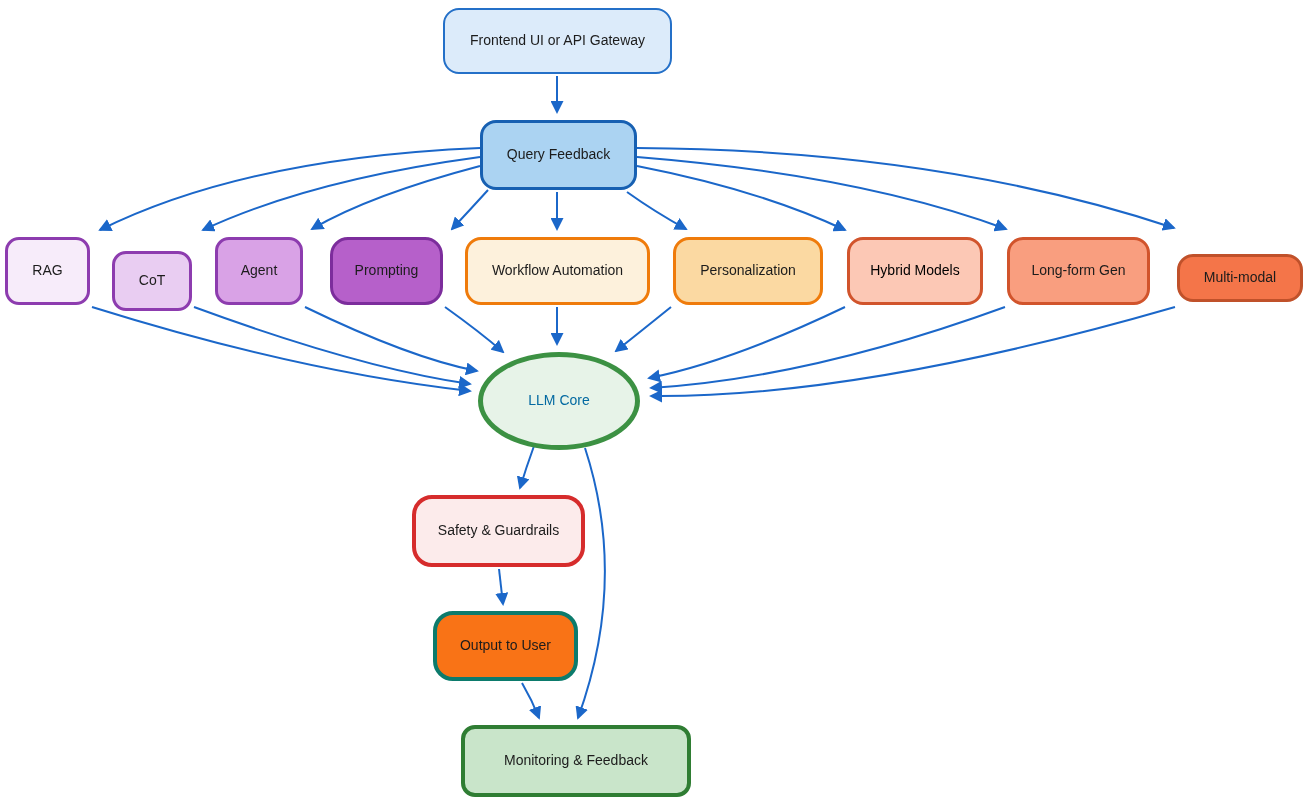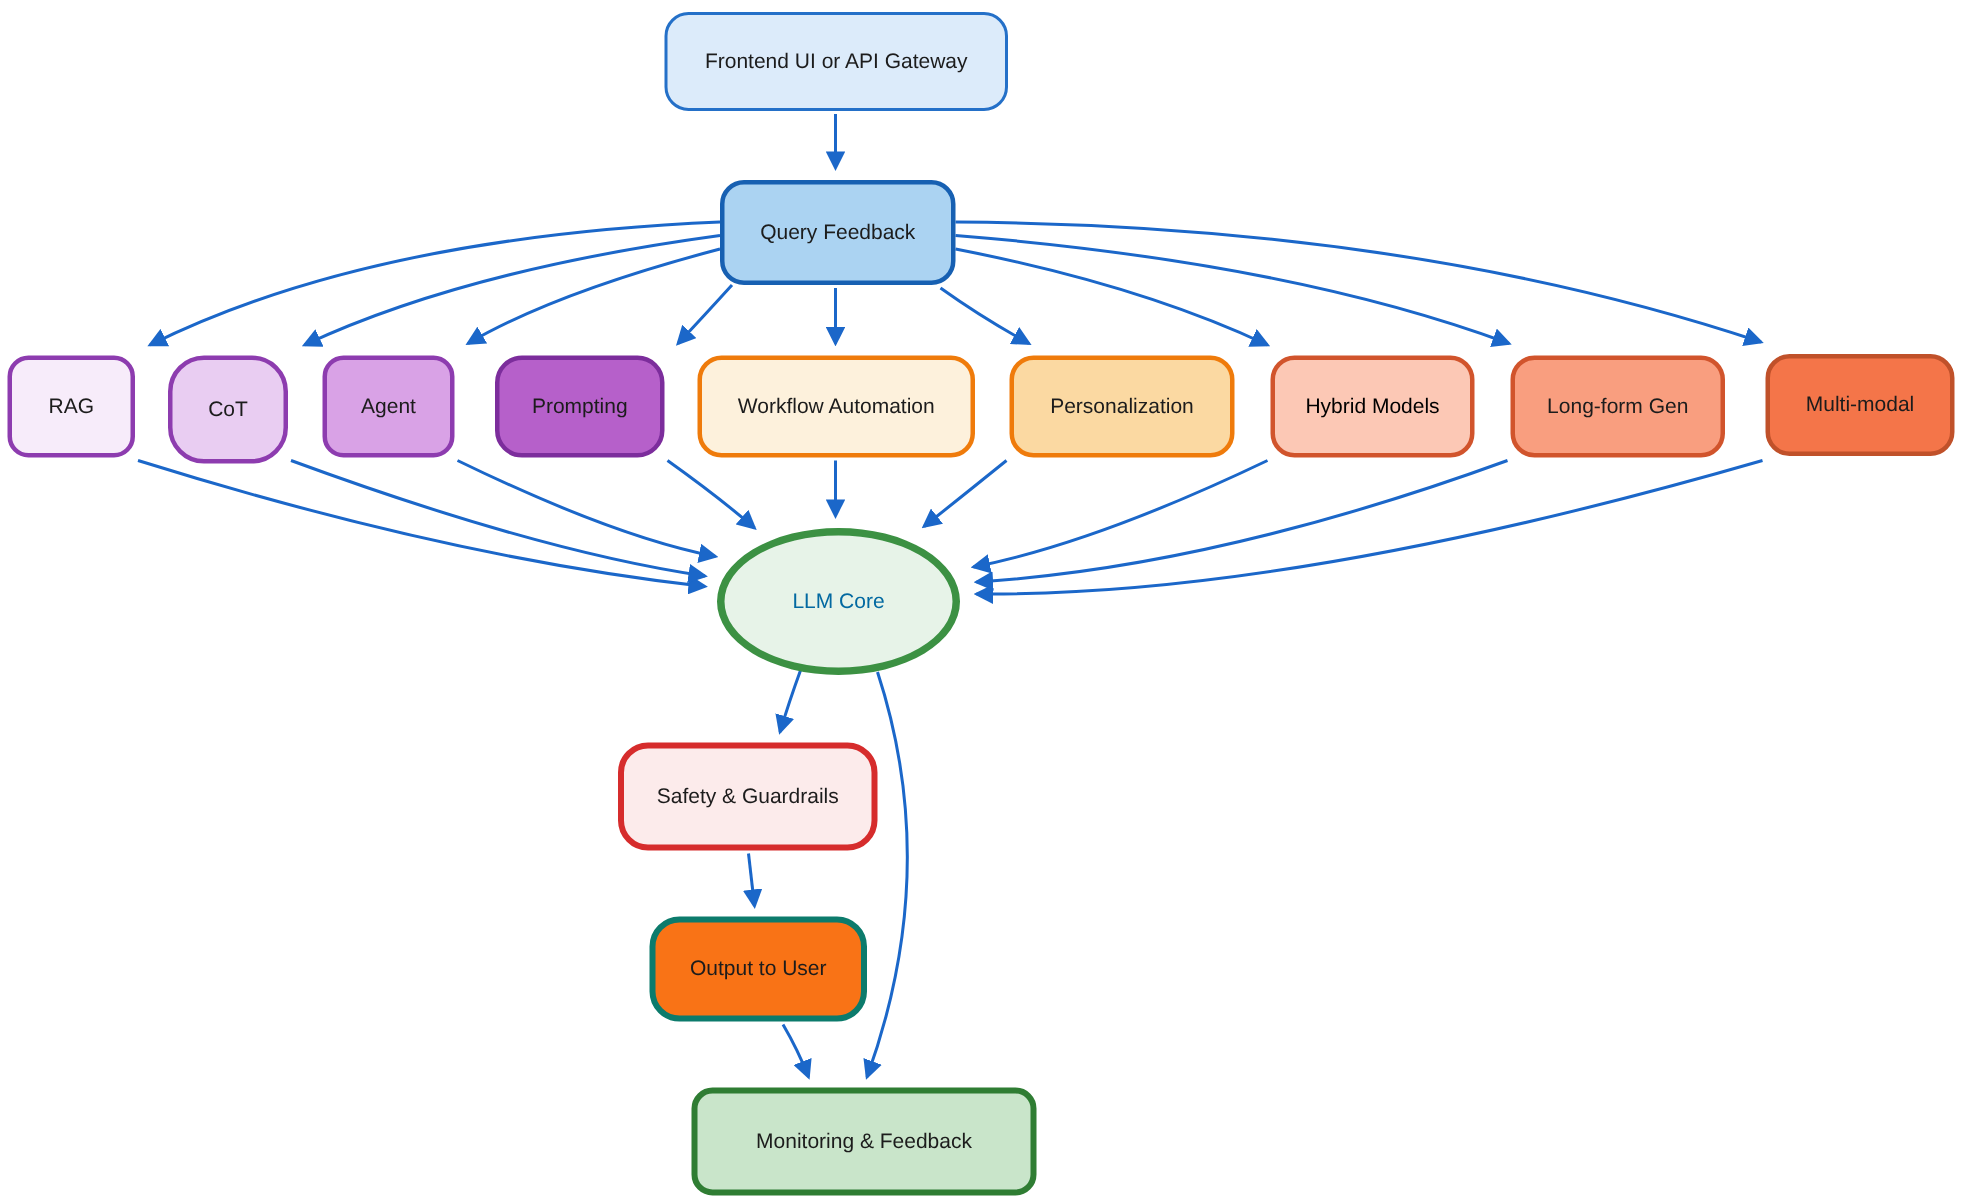--- a/index.html
+++ b/index.html
@@ -13,28 +13,28 @@
     position:absolute;display:flex;align-items:center;justify-content:center;
     box-sizing:border-box;border-style:solid;text-align:center;
     color:#1c1c1c;font-size:14px;line-height:1.25;
   }
   .node .label{padding:0 6px;}
   
   .n-frontend {left:443px;top:8px;  width:229px;height:66px;border-width:2px;border-radius:16px;}
   .n-query    {left:480px;top:120px;width:157px;height:70px;border-width:3px;border-radius:16px;}
   
   .n-rag      {left:5px;   top:237px;width:85px; height:68px;border-width:3px;border-radius:14px;}
-  .n-cot      {left:112px; top:237px;width:80px; height:72px;border-width:3px;border-radius:24px;}
+  .n-cot      {left:112px; top:251px;width:80px; height:60px;border-width:3px;border-radius:14px;}
   .n-agent    {left:215px; top:237px;width:88px; height:68px;border-width:3px;border-radius:14px;}
   .n-prompting{left:330px; top:237px;width:113px;height:68px;border-width:3px;border-radius:18px;}
   .n-workflow {left:465px; top:237px;width:185px;height:68px;border-width:3px;border-radius:16px;}
   .n-personalization{left:673px;top:237px;width:150px;height:68px;border-width:3px;border-radius:16px;}
   .n-hybrid   {left:847px; top:237px;width:136px;height:68px;border-width:3px;border-radius:16px;}
   .n-longform {left:1007px;top:237px;width:143px;height:68px;border-width:3px;border-radius:16px;}
-  .n-multimodal{left:1177px;top:236px;width:126px;height:68px;border-width:3px;border-radius:16px;}
+  .n-multimodal{left:1177px;top:254px;width:126px;height:48px;border-width:3px;border-radius:16px;}
   
   .n-llm      {left:478px;top:352px;width:162px;height:98px;border-width:5px;border-radius:50%;}
   .n-safety   {left:412px;top:495px;width:173px;height:72px;border-width:4px;border-radius:20px;}
   .n-output   {left:433px;top:611px;width:145px;height:70px;border-width:4px;border-radius:20px;}
   .n-monitoring{left:461px;top:725px;width:230px;height:72px;border-width:4px;border-radius:14px;}
 </style>
 </head>
 <body>
 
 <div class="canvas">

